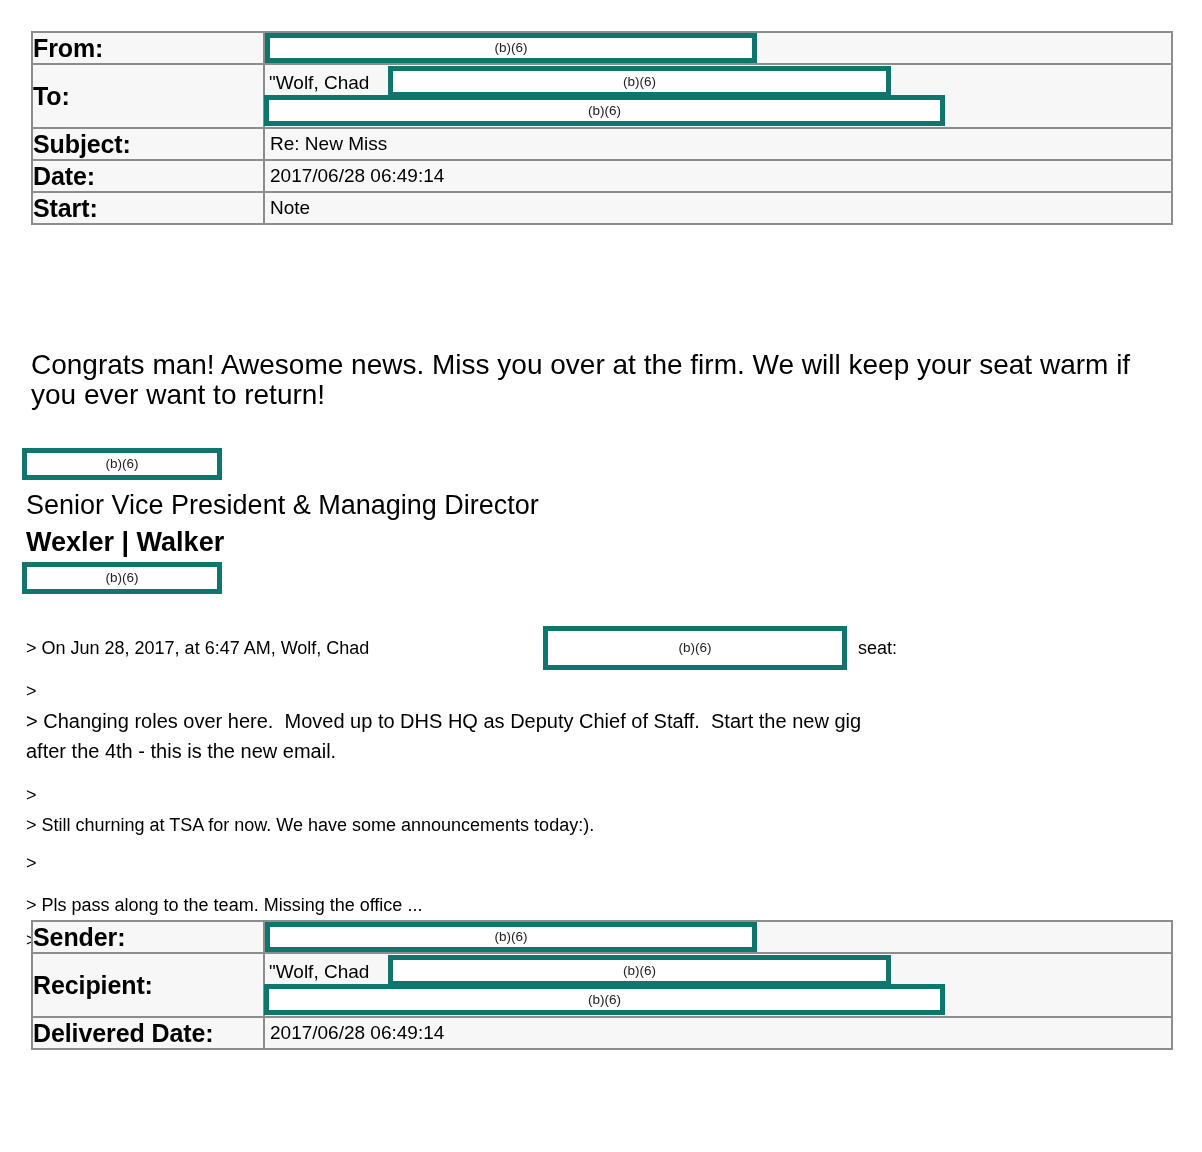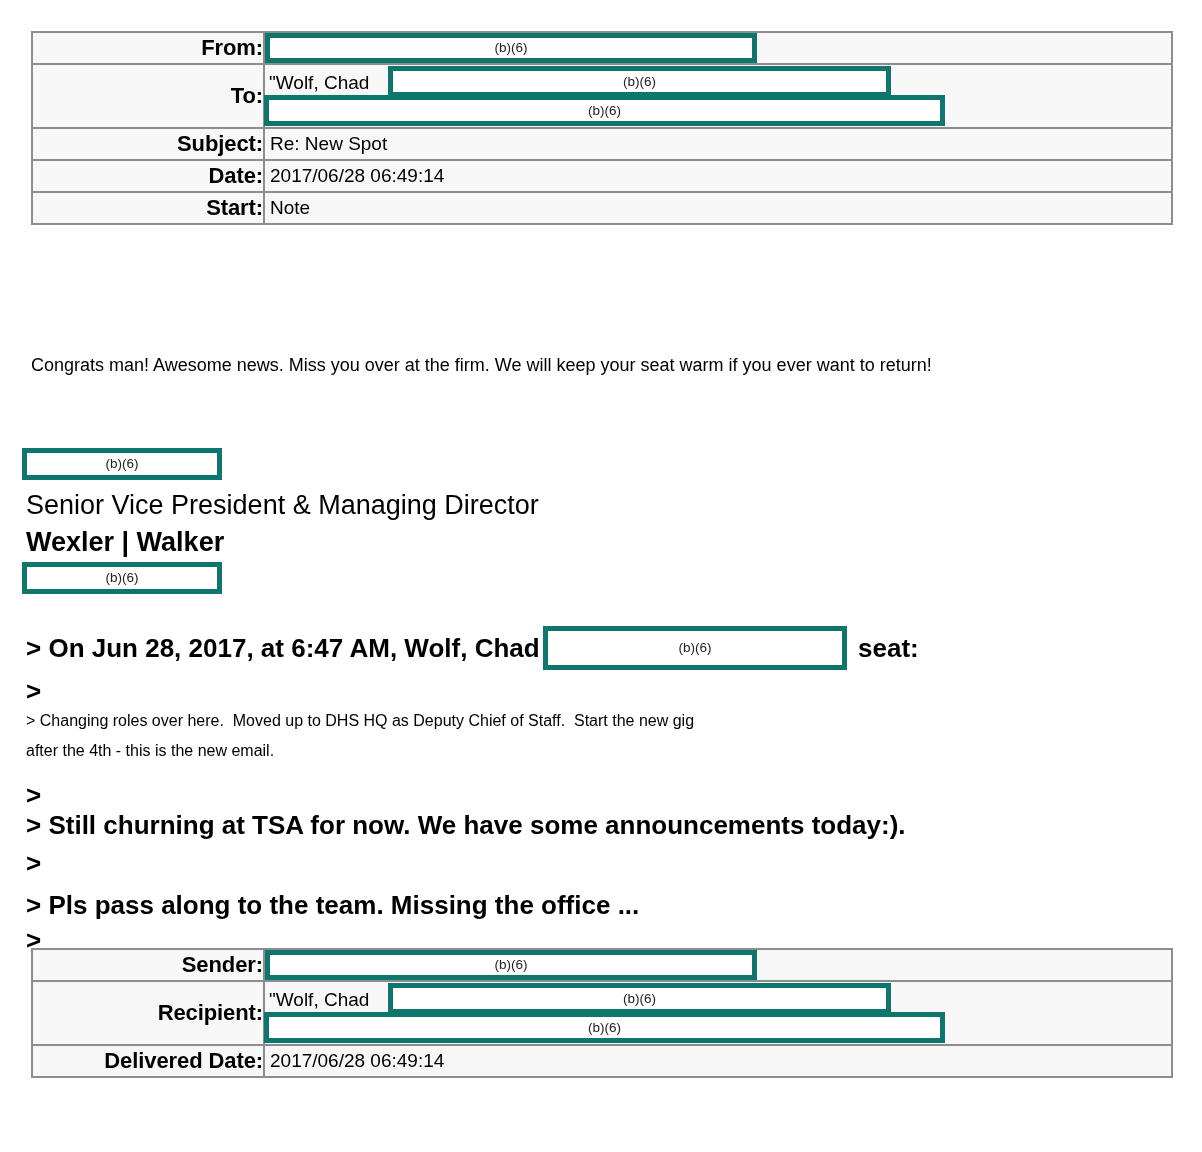--- a/index.html
+++ b/index.html
@@ -24,23 +24,23 @@
     background: #f7f7f7;
   }
   .meta-table td {
     border: 2px solid #8d8d8d;
     background: #f7f7f7;
     padding: 0;
     vertical-align: middle;
   }
   .meta-label {
     width: 230px;
-    text-align: right;
+    text-align: left;
     font-weight: bold;
-    font-size: 22px;
+    font-size: 25px;
     padding: 3px 6px 3px 4px;
     white-space: nowrap;
     letter-spacing: -0.1px;
   }
   .meta-value {
     font-size: 19px;
     padding: 3px 0 3px 4px;
     position: relative;
     white-space: nowrap;
     overflow: visible;
@@ -104,47 +104,46 @@
     left: -1px;
     top: 30px;
     width: 681px;
     height: 31px;
     z-index: 3;
   }
 
   
   .body-text {
     position: absolute;
-    font-size: 18px;
+    font-size: 28px;
     line-height: 30px;
     color: #000000;
     white-space: pre-wrap;
   }
   .sig-line {
     position: absolute;
     font-size: 27px;
     line-height: 28px;
     white-space: nowrap;
   }
   .redbox-sig {
     position: absolute;
     width: 200px;
     height: 32px;
     left: 22px;
   }
   .quote-line {
     position: absolute;
-    font-size: 26px;
+    font-size: 18px;
     line-height: 30px;
     white-space: nowrap;
-    font-weight: bold;
   }
   .quote-para {
     position: absolute;
-    font-size: 16px;
+    font-size: 20px;
     line-height: 30px;
     white-space: pre-wrap;
   }
   .redbox-wrote {
     position: absolute;
     left: 543px;
     top: 626px;
     width: 304px;
     height: 44px;
   }
@@ -171,21 +170,21 @@
           <span>(b)(6)</span>
         </span>
         <span class="redbox redbox-to2">
           <span>(b)(6)</span>
         </span>
       </div>
     </td>
   </tr>
   <tr>
     <td class="meta-label">Subject:</td>
-    <td class="meta-value plain" style="height:30px;">Re: New Spot</td>
+    <td class="meta-value plain" style="height:30px;">Re: New Miss</td>
   </tr>
   <tr>
     <td class="meta-label">Date:</td>
     <td class="meta-value plain" style="height:30px;">2017/06/28 06:49:14</td>
   </tr>
   <tr>
     <td class="meta-label">Start:</td>
     <td class="meta-value plain" style="height:30px;border-radius:9px;">Note</td>
   </tr>
 </tbody>
@@ -221,21 +220,21 @@
 <div class="quote-line" style="left:26px; top:780px;">&gt;</div>
 
 <div class="quote-line" style="left:26px; top:810px;">&gt; Still churning at TSA for now.  We have some announcements today:).</div>
 
 <div class="quote-line" style="left:26px; top:848px;">&gt;</div>
 
 <div class="quote-line" style="left:26px; top:890px;">&gt; Pls pass along to the team.  Missing the office ...</div>
 
 <div class="quote-line" style="left:26px; top:925px;">&gt;</div>
 
-<table class="meta-table" style="left:31px; top:948px; width:1142px;">
+<table class="meta-table" style="left:31px; top:920px; width:1142px;">
   <tbody>
       <tr>
     <td class="meta-label">Sender:</td>
     <td class="meta-value" style="height:30px;">
       <span class="redbox redbox-from">
         <span>(b)(6)</span>
       </span>
     </td>
   </tr>
   <tr>

